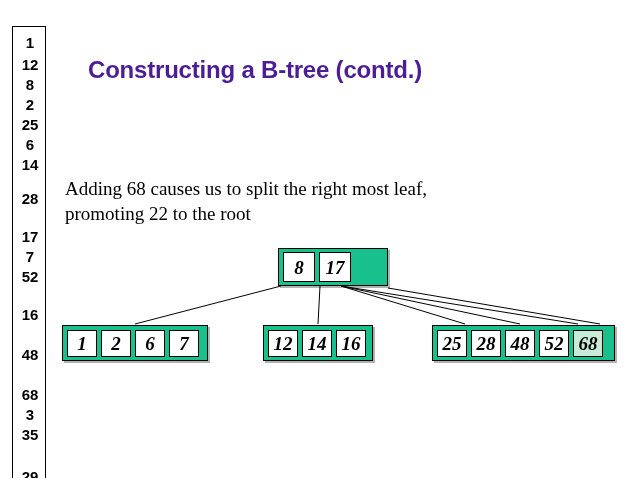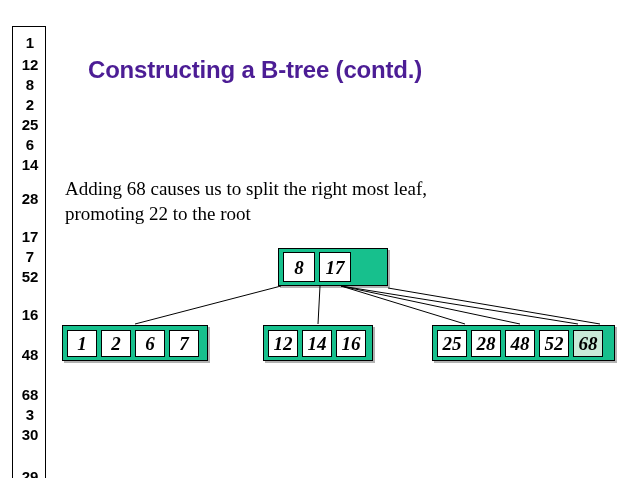--- a/index.html
+++ b/index.html
@@ -143,21 +143,21 @@
       <div class="seq-item" style="top: 110px;">6</div>
       <div class="seq-item" style="top: 130px;">14</div>
       <div class="seq-item" style="top: 164px;">28</div>
       <div class="seq-item" style="top: 202px;">17</div>
       <div class="seq-item" style="top: 222px;">7</div>
       <div class="seq-item" style="top: 242px;">52</div>
       <div class="seq-item" style="top: 280px;">16</div>
       <div class="seq-item" style="top: 320px;">48</div>
       <div class="seq-item" style="top: 360px;">68</div>
       <div class="seq-item" style="top: 380px;">3</div>
-      <div class="seq-item" style="top: 400px;">30</div>
+      <div class="seq-item" style="top: 400px;">35</div>
       <div class="seq-item" style="top: 442px;">29</div>
     </div>
 
   <div id="title">Constructing a B-tree (contd.)</div>
 
   <div id="body-text">
     <div>Adding 68 causes us to split the right most leaf,</div>
     <div>promoting 22 to the root</div>
   </div>
 

